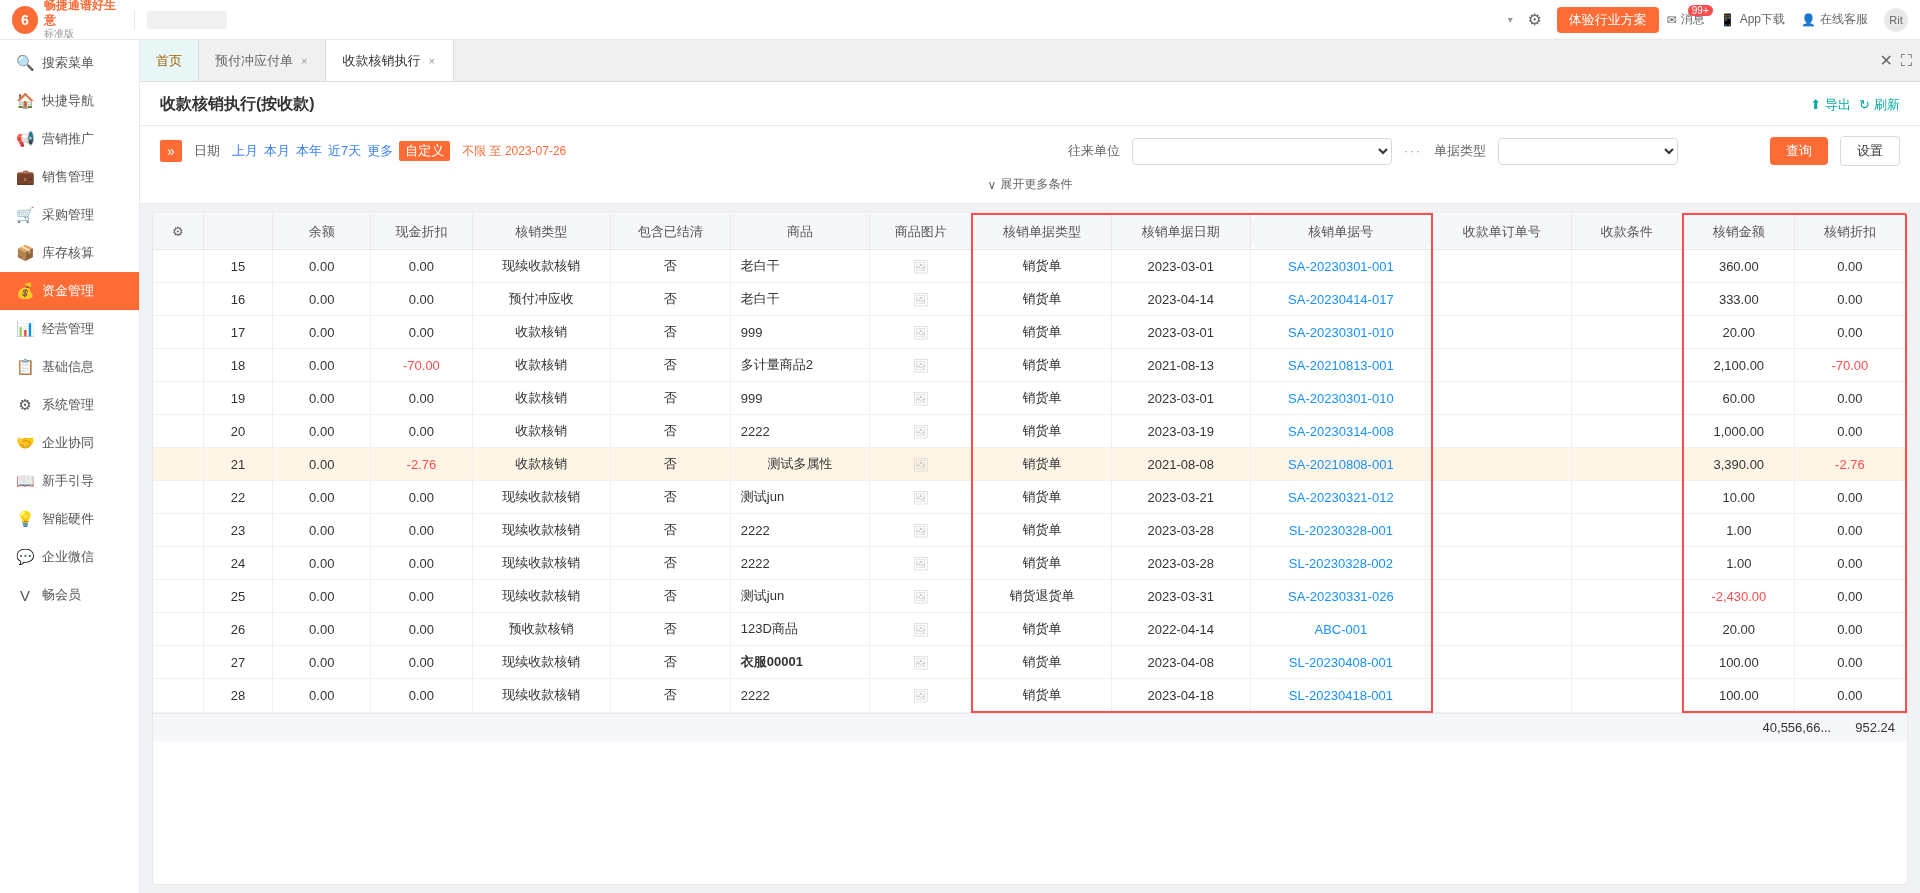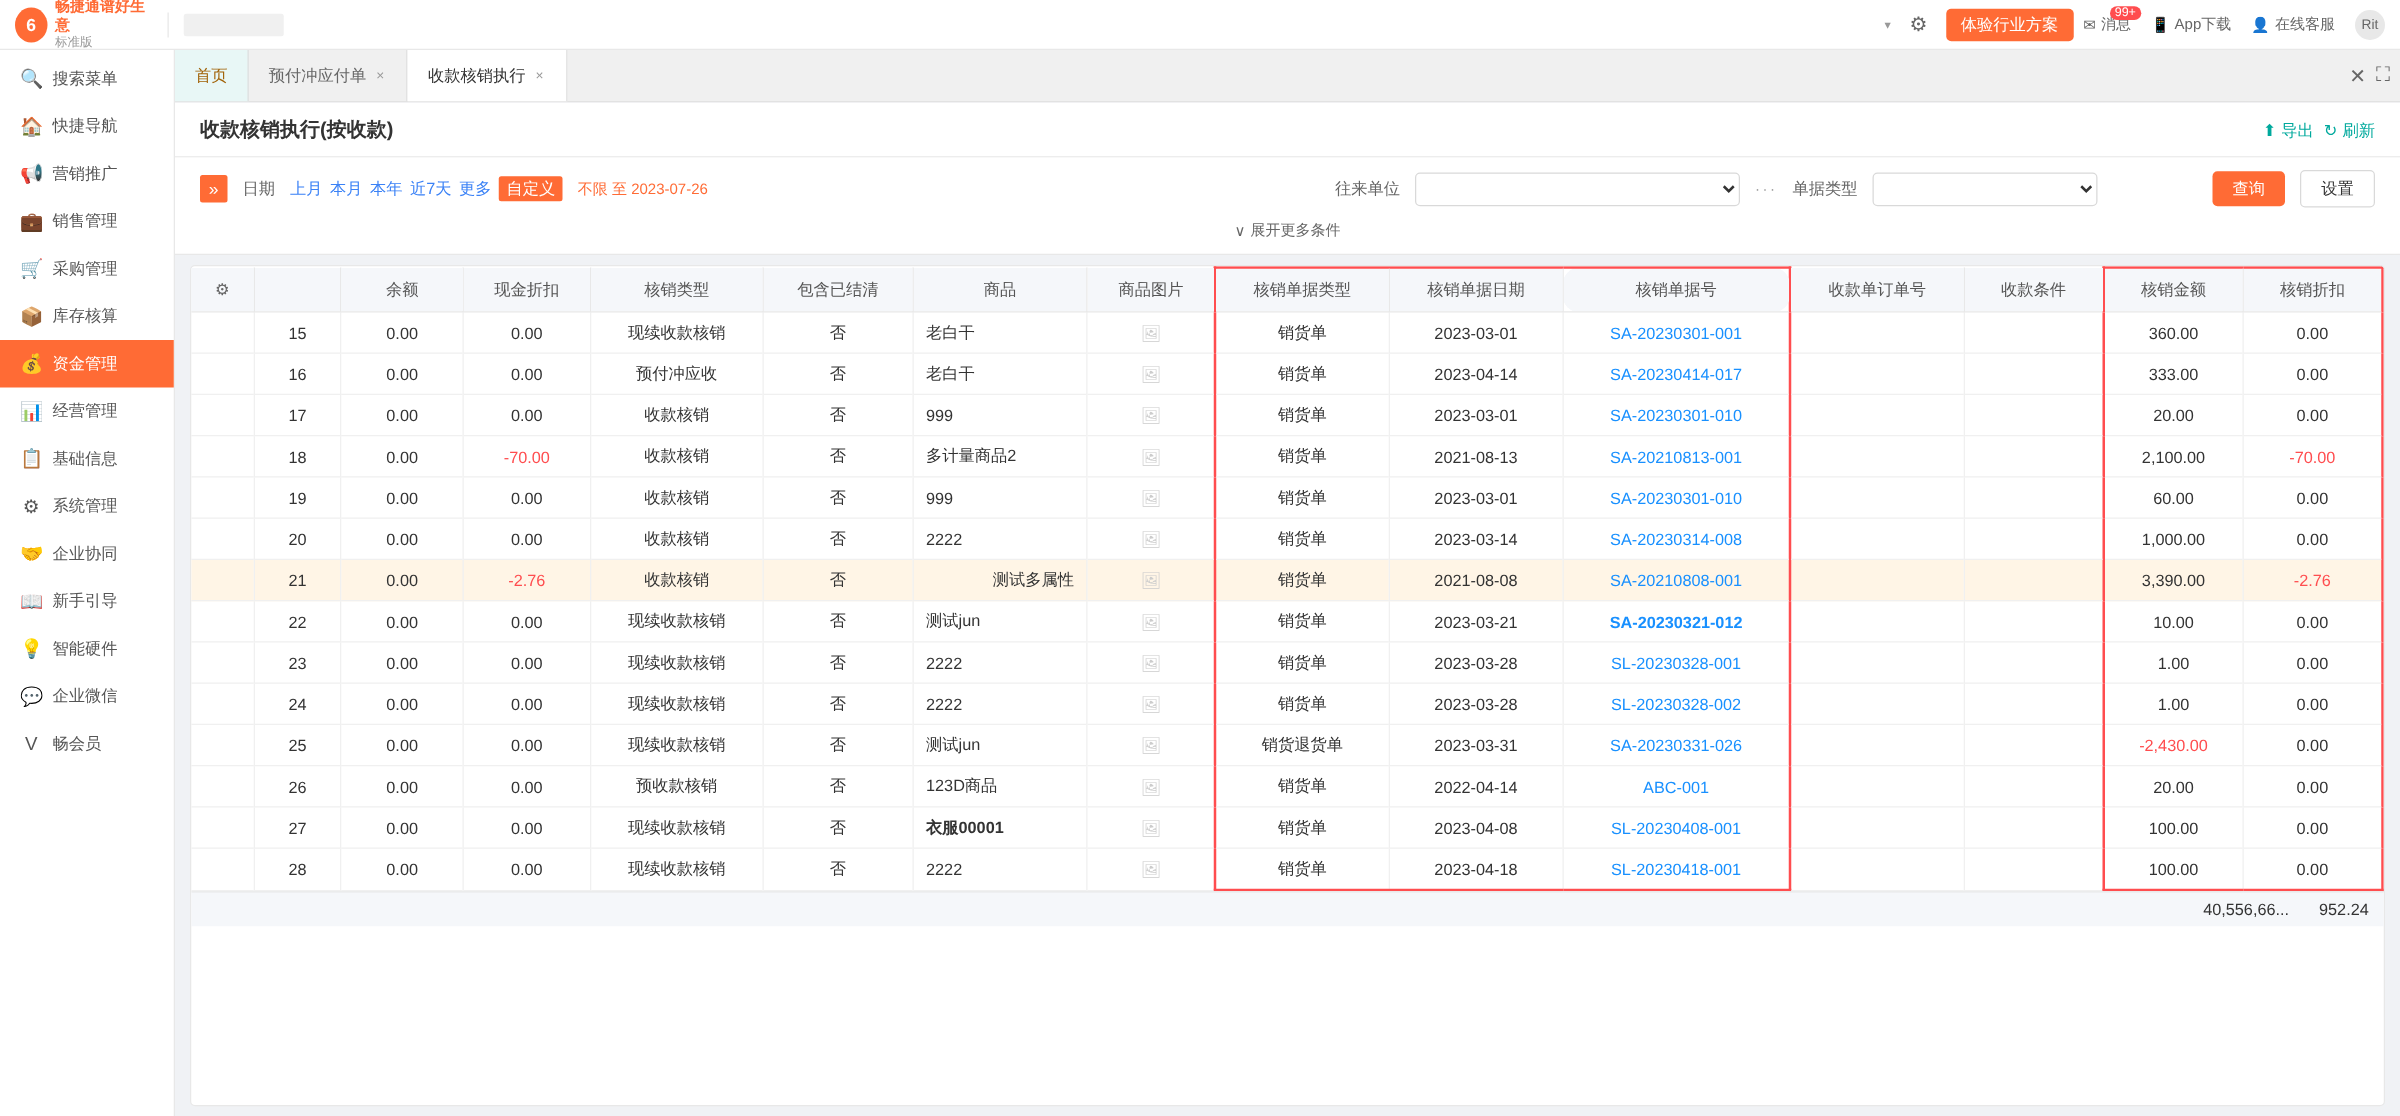--- a/index.html
+++ b/index.html
@@ -381,56 +381,56 @@
               <tr>
                 <td style=""></td>
                 <td style="">20</td>
                 <td style="">0.00</td>
                 <td style="">0.00</td>
                 <td style="">收款核销</td>
                 <td style="">否</td>
                 <td style="text-align: left;">2222</td>
                 <td style="color: rgb(204, 204, 204);">🖼</td>
                 <td style="border-left: 2px solid rgb(255, 77, 79);">销货单</td>
-                <td style="">2023-03-14</td>
+                <td style="">2023-03-19</td>
                 <td style="border-right: 2px solid rgb(255, 77, 79);"><a class="link-cell" href="#">SA-20230314-008</a></td>
                 <td style=""></td>
                 <td style=""></td>
                 <td style="border-left: 2px solid rgb(255, 77, 79);">1,000.00</td>
                 <td style="border-right: 2px solid rgb(255, 77, 79);">0.00</td>
               </tr>
               <tr class="highlighted">
                 <td style=""></td>
                 <td style="">21</td>
                 <td style="">0.00</td>
                 <td style="color: rgb(255, 77, 79);">-2.76</td>
                 <td style="">收款核销</td>
                 <td style="">否</td>
-                <td style="text-align: right; margin-top: 13px;">测试多属性</td>
+                <td style="text-align: center; margin-top: 13px;">测试多属性</td>
                 <td style="color: rgb(204, 204, 204);">🖼</td>
                 <td style="border-left: 2px solid rgb(255, 77, 79);">销货单</td>
                 <td style="">2021-08-08</td>
                 <td style="border-right: 2px solid rgb(255, 77, 79);"><a class="link-cell" href="#">SA-20210808-001</a></td>
                 <td style=""></td>
                 <td style=""></td>
                 <td style="border-left: 2px solid rgb(255, 77, 79);">3,390.00</td>
                 <td style="color: rgb(255, 77, 79); border-right: 2px solid rgb(255, 77, 79);">-2.76</td>
               </tr>
               <tr>
                 <td style=""></td>
                 <td style="">22</td>
                 <td style="">0.00</td>
                 <td style="">0.00</td>
                 <td style="">现续收款核销</td>
                 <td style="">否</td>
                 <td style="text-align: left;">测试jun</td>
                 <td style="color: rgb(204, 204, 204);">🖼</td>
                 <td style="border-left: 2px solid rgb(255, 77, 79);">销货单</td>
                 <td style="">2023-03-21</td>
-                <td style="border-right: 2px solid rgb(255, 77, 79); font-weight: bold;"><a class="link-cell" href="#">SA-20230321-012</a></td>
+                <td style="border-right: 2px solid rgb(255, 77, 79);"><a class="link-cell" href="#">SA-20230321-012</a></td>
                 <td style=""></td>
                 <td style=""></td>
                 <td style="border-left: 2px solid rgb(255, 77, 79);">10.00</td>
                 <td style="border-right: 2px solid rgb(255, 77, 79);">0.00</td>
               </tr>
               <tr>
                 <td style=""></td>
                 <td style="">23</td>
                 <td style="">0.00</td>
                 <td style="">0.00</td>

